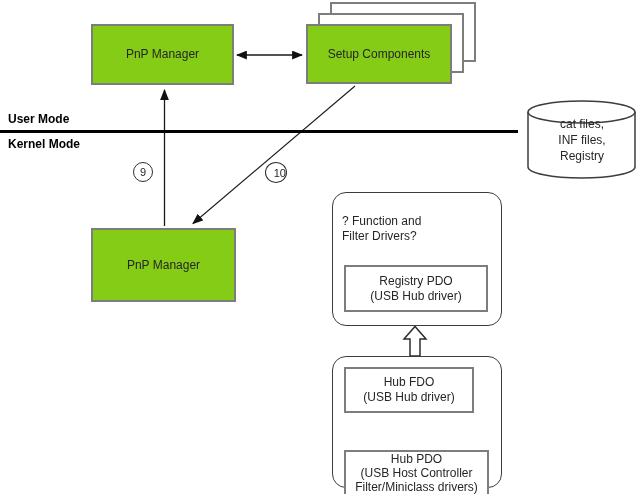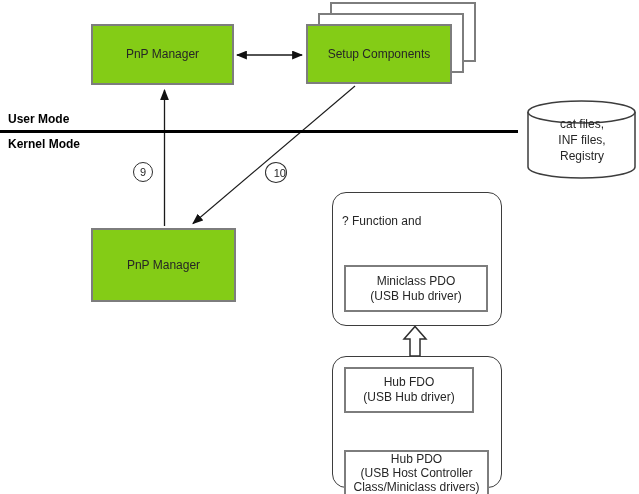--- a/index.html
+++ b/index.html
@@ -87,30 +87,31 @@
 
   <div class="cyl-text">
     <span class="line-span">cat files,</span>
     <span class="line-span">INF files,</span>
     <span class="line-span">Registry</span>
   </div>
 
   <div class="rounded" style="left:332px;top:192px;width:170px;height:134px;"></div>
   <div class="txt-block" style="left:342px;top:214px;width:150px;">
     <span class="line-span">? Function and</span>
+    <span class="line-span">Filter Drivers?</span>
   </div>
   <div class="inner-box" style="left:344px;top:265px;width:144px;height:47px;">
-    <span>Miniclass PDO</span>
+    <span>Registry PDO</span>
     <span>(USB Hub driver)</span>
   </div>
 
   <div class="rounded" style="left:332px;top:356px;width:170px;height:132px;"></div>
   <div class="inner-box" style="left:344px;top:367px;width:130px;height:46px;">
     <span>Hub FDO</span>
     <span>(USB Hub driver)</span>
   </div>
   <div class="inner-box" style="left:344px;top:433px;width:145px;height:46px;line-height:14px;margin-top:17px;">
     <span>Hub PDO</span>
     <span>(USB Host Controller</span>
-    <span>Class/Miniclass drivers)</span>
+    <span>Filter/Miniclass drivers)</span>
   </div>
 
 </div>
 
 </body></html>

